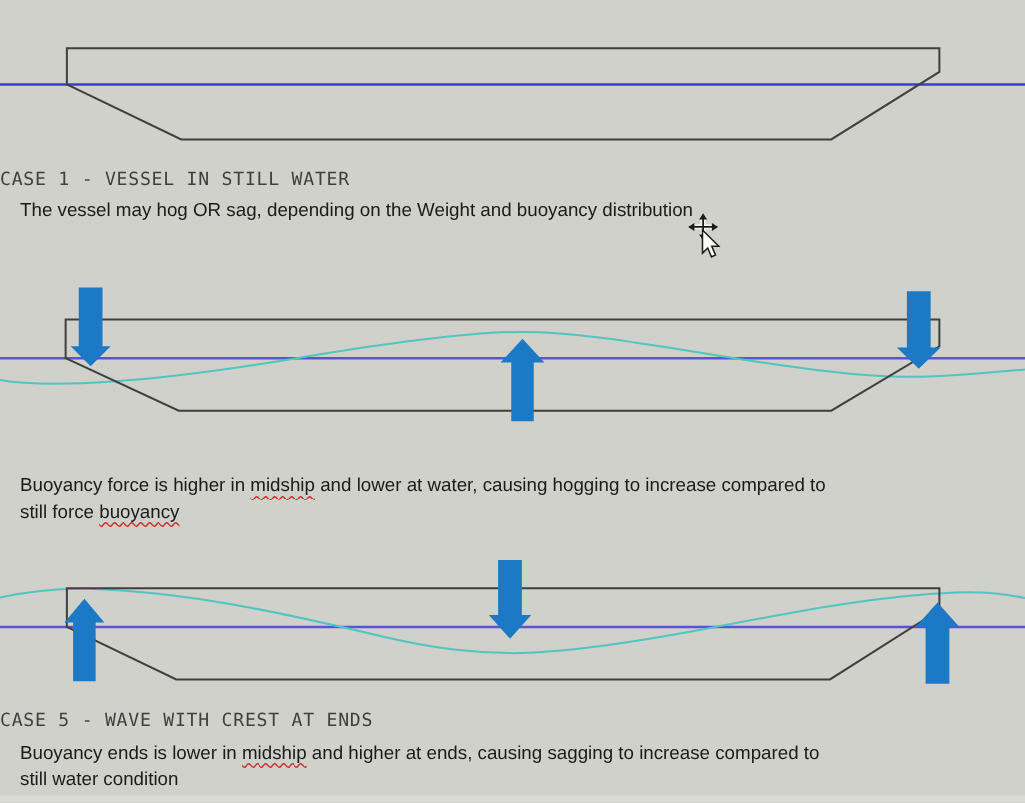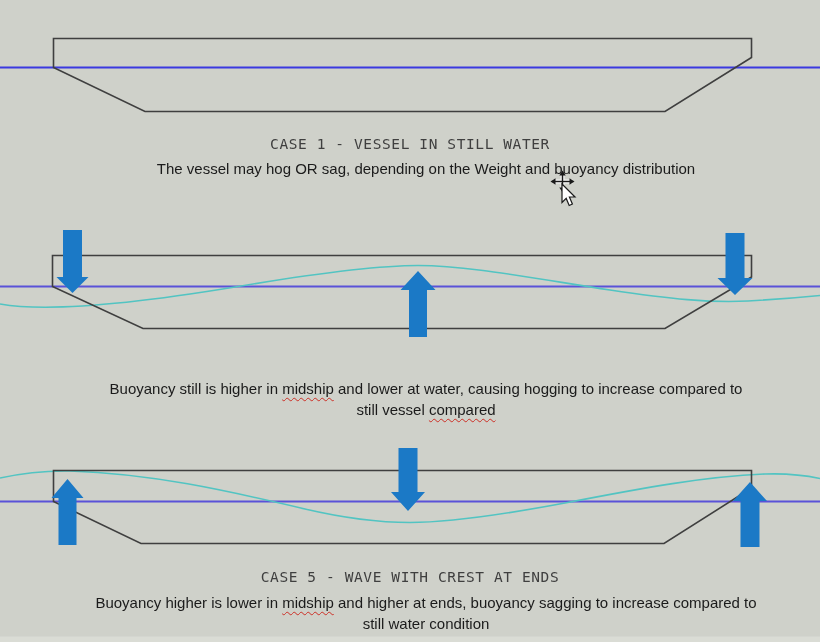--- a/index.html
+++ b/index.html
@@ -10,21 +10,21 @@
     overflow: hidden;
   }
   #canvas {
     position: relative;
     width: 820px; height: 642px;
     background: var(--background, #cfd1ca);
   }
   #diagram-svg { position: absolute; top: 0; left: 0; }
   .caption {
     position: absolute; left: 0; width: 820px;
-    text-align: center; white-space: pre;
+    white-space: pre;
   }
   .case-title {
     font-family: "DejaVu Sans Mono", monospace;
     font-size: 14.5px; letter-spacing: 0.6px;
     color: var(--case-title, #3f3f3f);
   }
   .case-desc {
     font-size: 15px; line-height: 21px;
     color: var(--body-text, #1b1b1b);
     margin-left: 16px;
@@ -72,20 +72,20 @@
       <polygon points="574.5,181.5 569.5,178.3 569.5,184.7" fill="#1a1a1a"></polygon>
       <polygon points="562.5,170.5 559.3,175.5 565.7,175.5" fill="#1a1a1a"></polygon>
       <polygon points="562.5,192.5 559.3,187.5 565.7,187.5" fill="#1a1a1a"></polygon>
     </g>
     <path d="M562,184 L562,202.5 L566.2,198.4 L569.2,205.5 L572.4,204 L569.4,197 L575,197 Z" stroke-width="1.2" fill="#ffffff" stroke="#1a1a1a"></path>
   </svg>
 
   <div class="caption case-title" style="top:136px">CASE 1 - VESSEL IN STILL WATER</div>
   <div class="caption case-desc" style="top:158px"><span>The vessel may hog OR sag, depending on the Weight and buoyancy distribution</span></div>
 
-  <div class="caption case-desc" style="top:378px"><span>Buoyancy still is higher in </span><span class="misspelled">midship</span><span> and lower at water, causing hogging to increase compared to</span></div>
-  <div class="caption case-desc" style="top:399px"><span>still vessel </span><span class="misspelled">compared</span></div>
+  <div class="caption case-desc" style="top:378px"><span>Buoyancy force is higher in </span><span class="misspelled">midship</span><span> and lower at water, causing hogging to increase compared to</span></div>
+  <div class="caption case-desc" style="top:399px"><span>still force </span><span class="misspelled">buoyancy</span></div>
 
   <div class="caption case-title" style="top:569px">CASE 5 - WAVE WITH CREST AT ENDS</div>
-  <div class="caption case-desc" style="top:592px"><span>Buoyancy higher is lower in </span><span class="misspelled">midship</span><span> and higher at ends, buoyancy sagging to increase compared to</span></div>
+  <div class="caption case-desc" style="top:592px"><span>Buoyancy ends is lower in </span><span class="misspelled">midship</span><span> and higher at ends, causing sagging to increase compared to</span></div>
   <div class="caption case-desc" style="top:613px"><span>still water condition</span></div>
 
 </div>
 
 </body></html>

